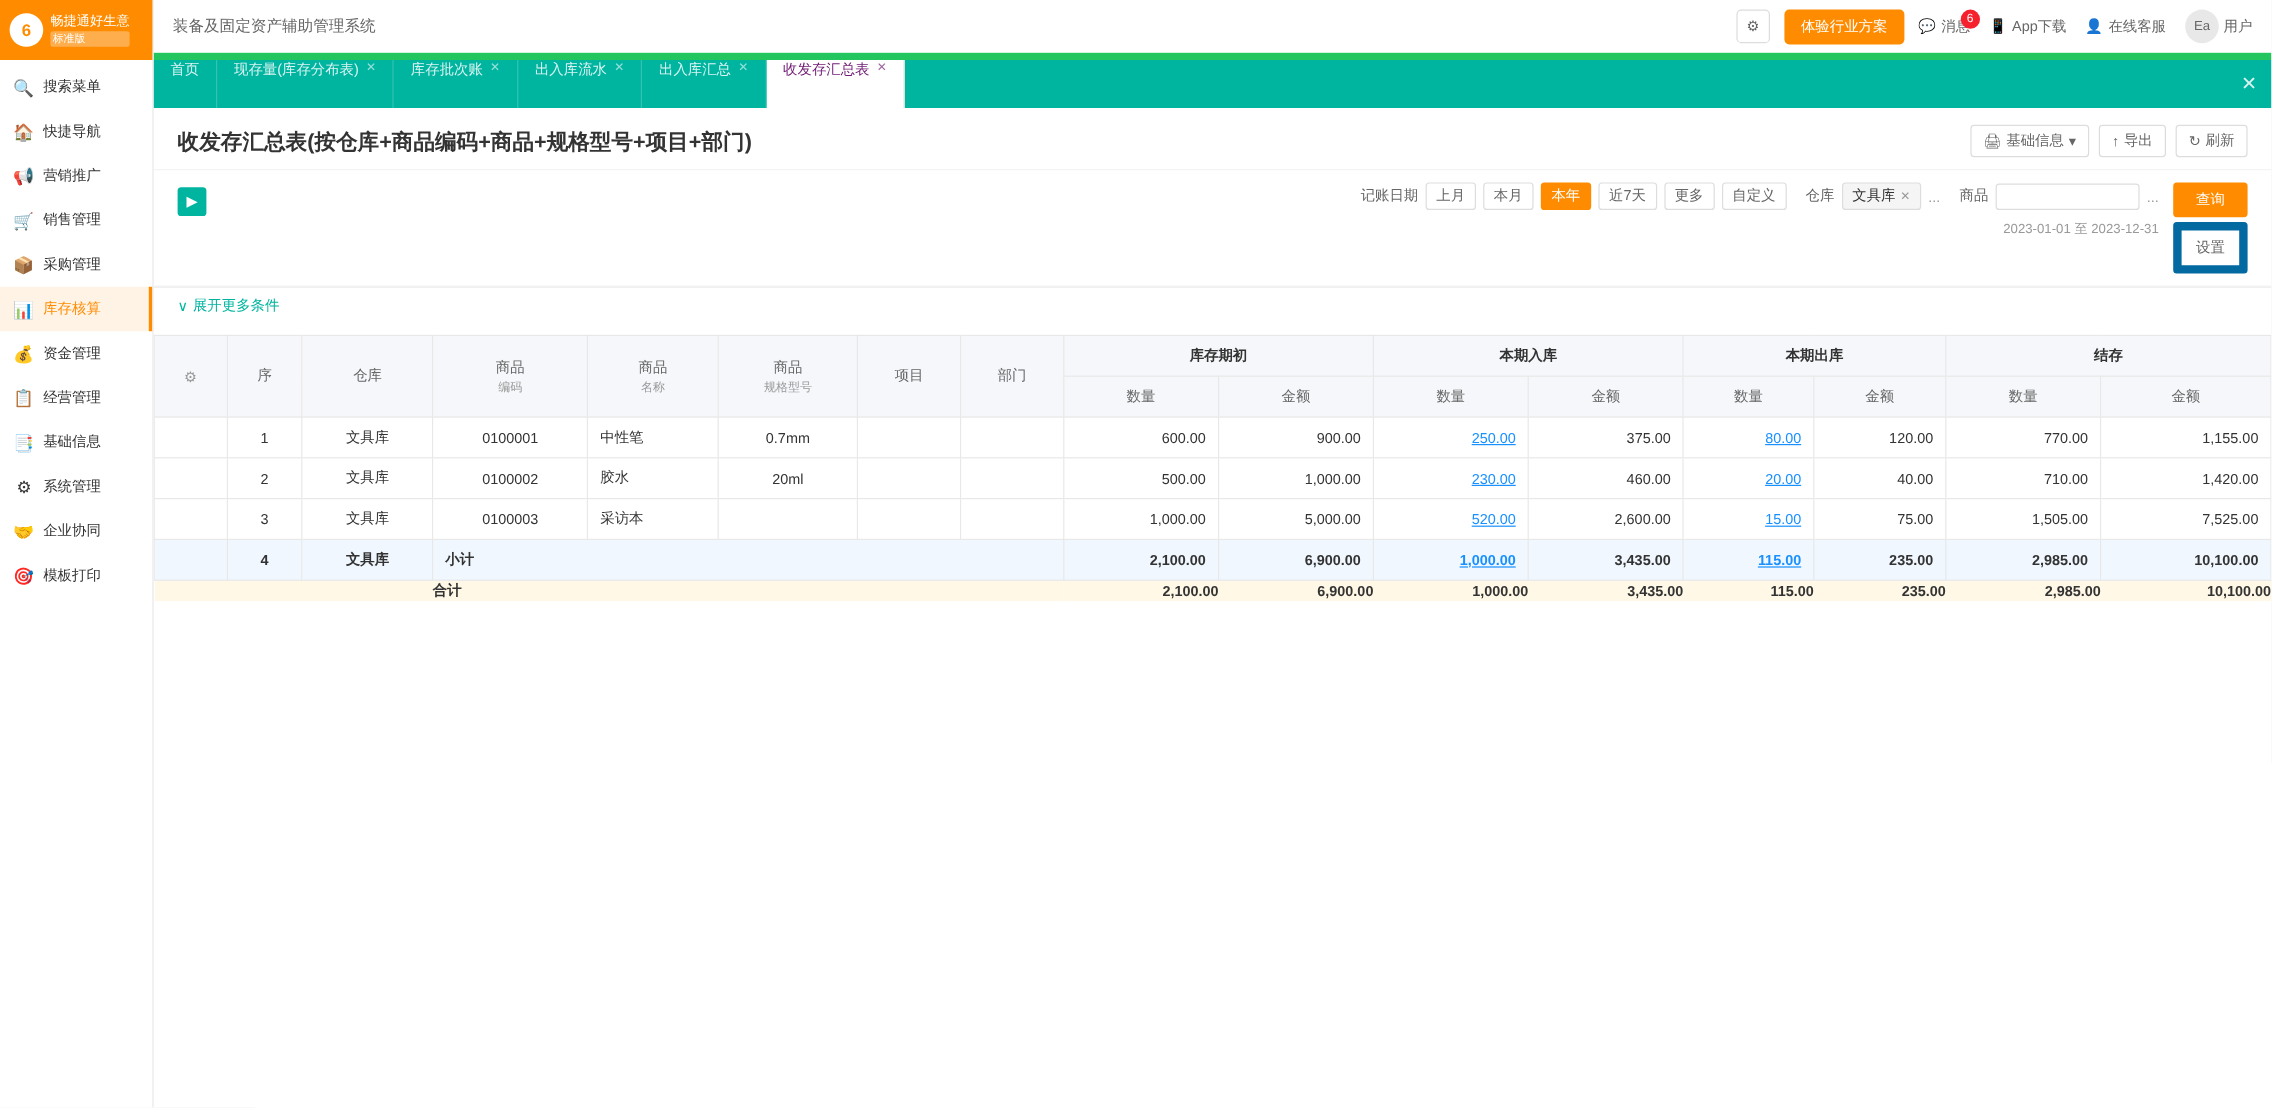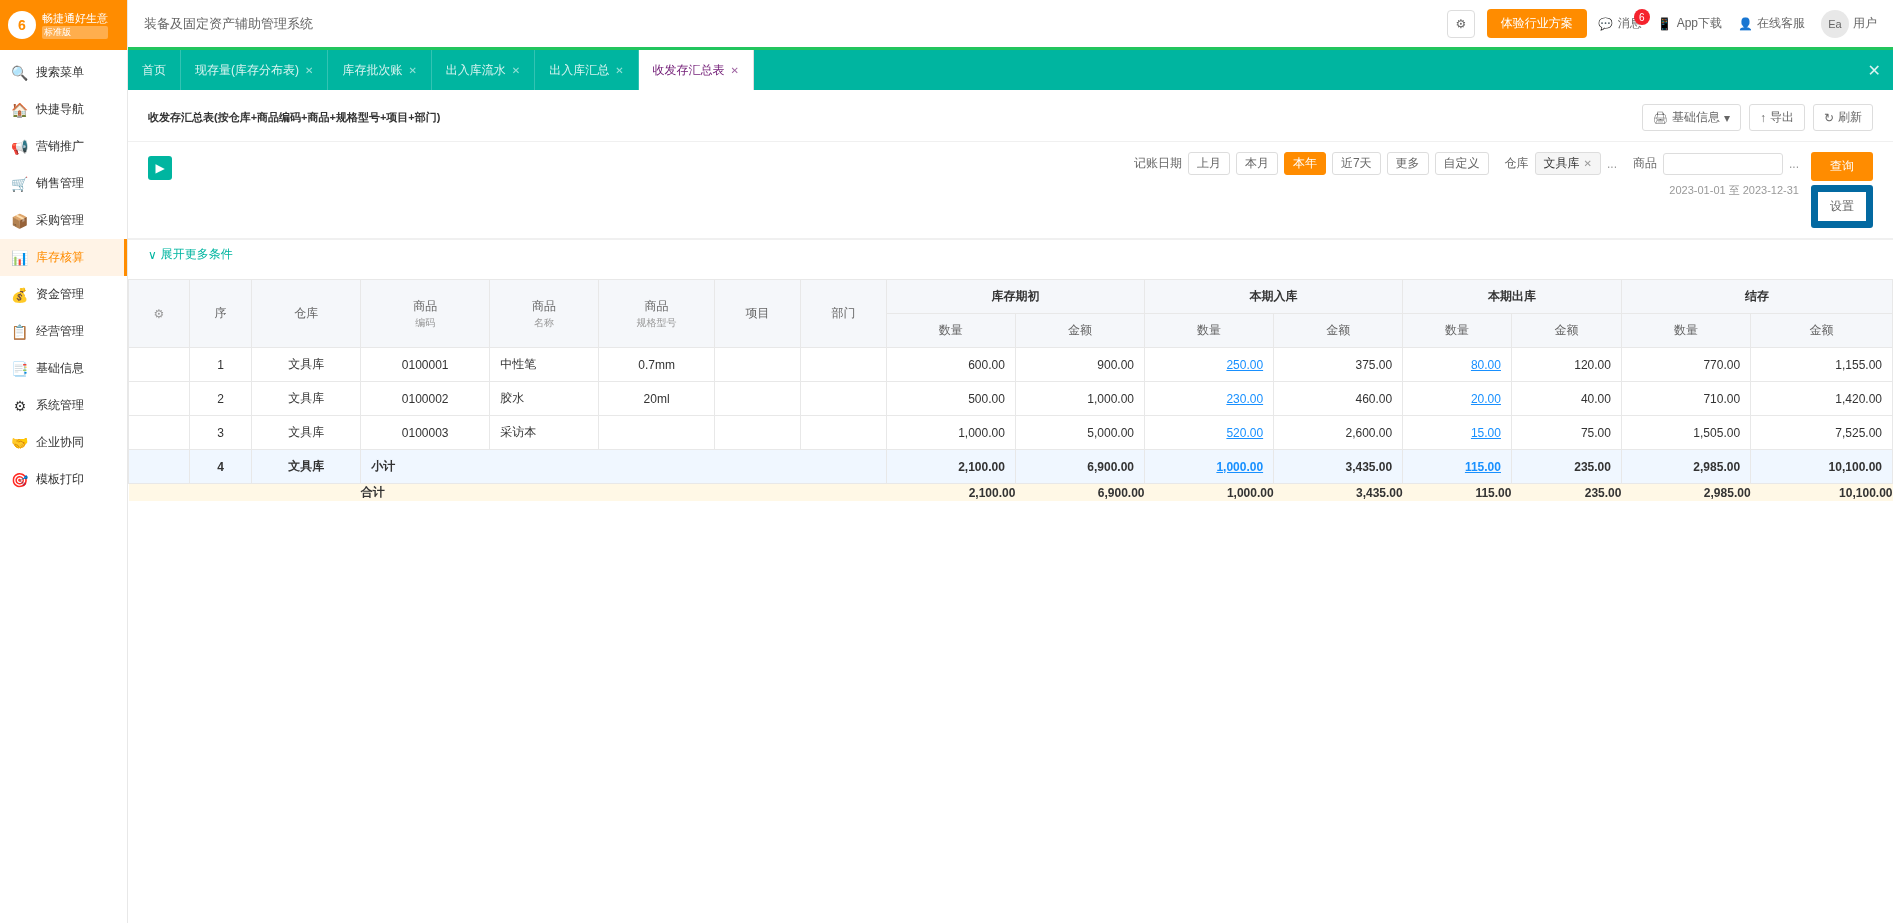--- a/index.html
+++ b/index.html
@@ -11,41 +11,41 @@
     .sidebar-logo-icon { width: 28px; height: 28px; background: #fff; border-radius: 50%; display: flex; align-items: center; justify-content: center; font-size: 14px; font-weight: bold; color: #ff8c00; flex-shrink: 0; }
     .sidebar-logo-text { color: #fff; font-size: 11px; line-height: 1.4; }
     .sidebar-logo-badge { font-size: 9px; background: rgba(255,255,255,0.3); border-radius: 2px; padding: 0 2px; }
     .sidebar-nav { flex: 1; overflow-y: auto; padding: 4px 0; }
     .sidebar-item { display: flex; align-items: center; gap: 8px; padding: 10px 12px; cursor: pointer; color: #333; font-size: 12px; transition: background 0.2s; }
     .sidebar-item.active { background: #fff3e6; color: #ff8c00; border-right: 3px solid #ff8c00; }
     .sidebar-item-icon { width: 16px; height: 16px; display: flex; align-items: center; justify-content: center; font-size: 14px; flex-shrink: 0; }
 
     
     .main-area { flex: 1; display: flex; flex-direction: column; height: 100%; overflow: hidden; }
-    .topbar { height: 50px; background: #fff; border-bottom: 3px solid #22c55e; display: flex; align-items: center; padding: 0 16px; gap: 12px; flex-shrink: 0; }
+    .topbar { height: 50px; background: #fff; border-bottom: 6px solid #22c55e; display: flex; align-items: center; padding: 0 16px; gap: 12px; flex-shrink: 0; }
     .topbar-title { font-size: 13px; color: #666; flex: 1; }
     .topbar-settings { width: 28px; height: 28px; border: 1px solid #ddd; border-radius: 4px; display: flex; align-items: center; justify-content: center; cursor: pointer; color: #666; }
     .topbar-trial-btn { background: #ff8c00; color: #fff; border: none; border-radius: 4px; padding: 6px 14px; cursor: pointer; font-size: 12px; }
     .topbar-actions { display: flex; align-items: center; gap: 16px; color: #666; font-size: 12px; }
     .topbar-action-item { display: flex; align-items: center; gap: 4px; cursor: pointer; position: relative; }
     .badge { background: #f5222d; color: #fff; border-radius: 50%; width: 16px; height: 16px; font-size: 10px; display: flex; align-items: center; justify-content: center; position: absolute; top: -6px; right: -8px; }
     .topbar-user { display: flex; align-items: center; gap: 4px; cursor: pointer; }
     .user-avatar { width: 28px; height: 28px; background: #e8e8e8; border-radius: 50%; display: flex; align-items: center; justify-content: center; font-size: 11px; color: #666; overflow: hidden; }
 
     
     .tabbar { height: 40px; background: #00b5a0; display: flex; align-items: center; padding: 0 0; flex-shrink: 0; gap: 0; }
-    .tab { height: 40px; display: flex; align-items: center; padding: 0 14px; cursor: pointer; color: rgba(255,255,255,0.85); font-size: 12px; gap: 6px; border-right: 1px solid rgba(255,255,255,0.2); }
+    .tab { height: 40px; display: flex; padding: 0 14px; cursor: pointer; color: rgba(255,255,255,0.85); font-size: 12px; gap: 6px; border-right: 1px solid rgba(255,255,255,0.2); }
     .tab.active { background: #fff; color: #701a75; border-right: 1px solid #ddd; }
     .tab-close { font-size: 10px; opacity: 0.7; cursor: pointer; }
     .tabbar-close-all { margin-left: auto; padding: 0 12px; color: rgba(255,255,255,0.85); cursor: pointer; font-size: 16px; }
 
     
     .content { flex: 1; overflow-y: auto; padding: 0; background: #f5f5f5; }
     .page-container { background: #fff; margin: 0; height: 100%; }
-    .page-title { font-size: 11px; font-weight: bold; color: #333; }
+    .page-title { font-size: 18px; font-weight: bold; color: #333; }
     .btn-print { border: 1px solid #ddd; background: #fff; color: #666; border-radius: 3px; padding: 4px 10px; font-size: 12px; cursor: pointer; display: flex; align-items: center; gap: 4px; }
     .btn-export { border: 1px solid #ddd; background: #fff; color: #666; border-radius: 3px; padding: 4px 10px; font-size: 12px; cursor: pointer; display: flex; align-items: center; gap: 4px; }
     .btn-refresh { border: 1px solid #ddd; background: #fff; color: #666; border-radius: 3px; padding: 4px 10px; font-size: 12px; cursor: pointer; display: flex; align-items: center; gap: 4px; }
     .filter-toggle { width: 24px; height: 24px; background: #00b5a0; border-radius: 3px; display: flex; align-items: center; justify-content: center; cursor: pointer; color: #fff; flex-shrink: 0; margin-top: 4px; }
     .filter-label { color: #666; font-size: 12px; white-space: nowrap; }
     .date-btn { padding: 2px 8px; border: 1px solid #ddd; background: #fff; color: #666; font-size: 12px; cursor: pointer; border-radius: 3px; }
     .date-btn.active { background: #ff8c00; color: #fff; border-color: #ff8c00; }
     .date-range { font-size: 11px; color: #999; }
     .warehouse-tag { display: flex; align-items: center; gap: 4px; background: #f5f5f5; border: 1px solid #ddd; border-radius: 3px; padding: 2px 8px; font-size: 12px; color: #333; }
     .warehouse-tag-close { cursor: pointer; color: #999; font-size: 10px; }

